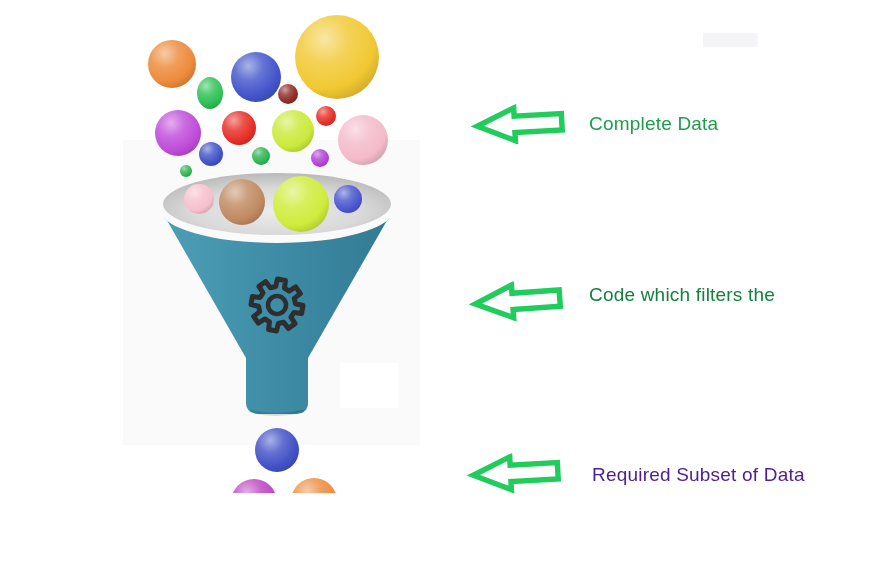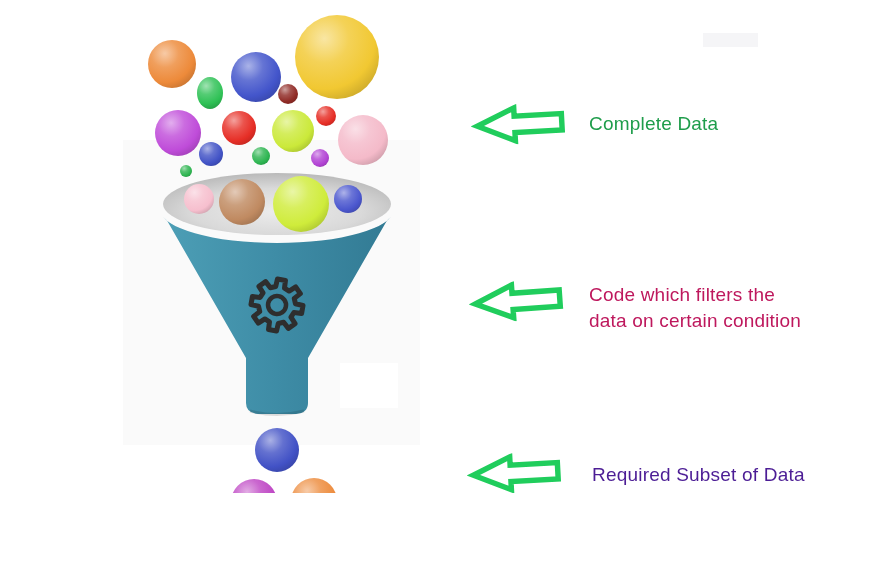--- a/index.html
+++ b/index.html
@@ -92,23 +92,22 @@
     </div>
 
   <svg class="arrow-svg tilt3" style="left:471px;top:104px" viewBox="0 0 100 44">
     <path class="arrow-path" d="M3 22 L44 4 L44 13 L96 13 L96 31 L44 31 L44 40 Z" fill="#ffffff" stroke="#20cd5c" stroke-width="6" stroke-linejoin="miter"></path>
   </svg>
   <div class="label" style="left: 589px; top: 111px; color: rgb(31, 157, 75);">Complete Data</div>
 
   <svg class="arrow-svg tilt4" style="left:469px;top:281px" viewBox="0 0 100 44">
     <path class="arrow-path" d="M3 22 L44 4 L44 13 L96 13 L96 31 L44 31 L44 40 Z" fill="#ffffff" stroke="#20cd5c" stroke-width="6" stroke-linejoin="miter"></path>
   </svg>
-  <div class="label" style="left: 589px; top: 282px; color: #be185d;">
+  <div class="label" style="left: 589px; top: 282px; color: #15803d;">
     <div>Code which filters the</div>
-    <div>data on certain condition</div>
   </div>
 
   <svg class="arrow-svg tilt3" style="left:467px;top:453px" viewBox="0 0 100 44">
     <path class="arrow-path" d="M3 22 L44 4 L44 13 L96 13 L96 31 L44 31 L44 40 Z" fill="#ffffff" stroke="#20cd5c" stroke-width="6" stroke-linejoin="miter"></path>
   </svg>
   <div class="label" style="left: 592px; top: 462px; color: #4c1d95;">Required Subset of Data</div>
 
 </div>
 
 </body></html>

